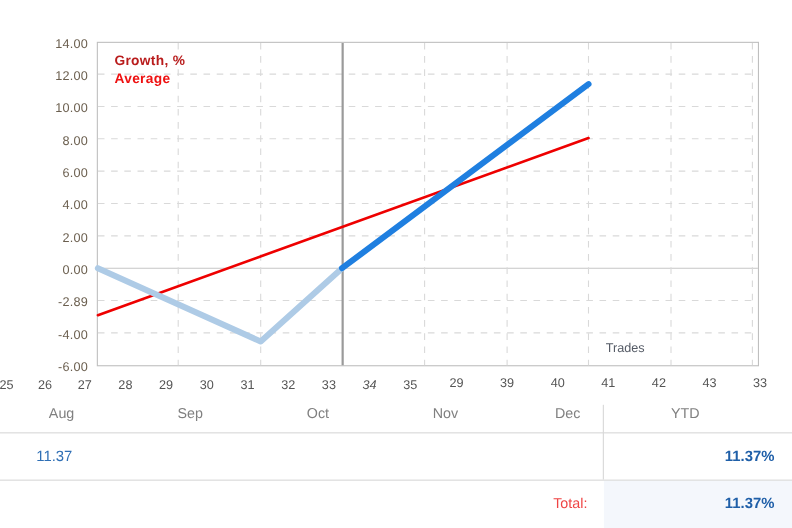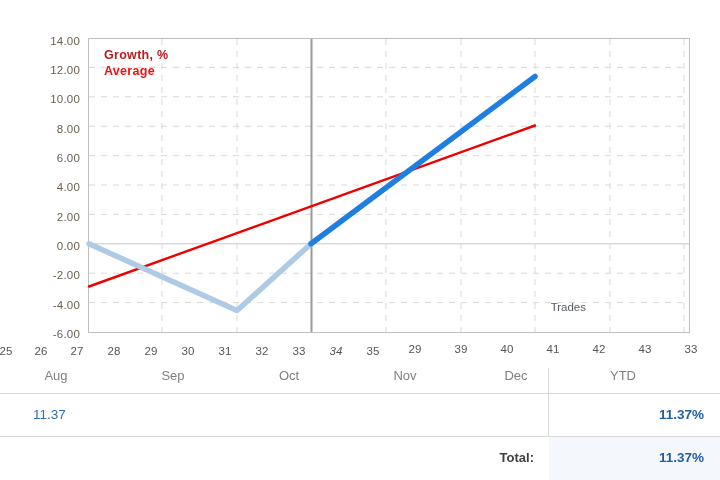--- a/index.html
+++ b/index.html
@@ -54,21 +54,21 @@
     letter-spacing: 0.3px;
     font-family: "Liberation Sans", sans-serif;
     white-space: nowrap;
   }
   #legend-growth { color: #b91c1c; left: 104px; top: 48px; }
   #legend-average { color: #ee1111; left: 104px; top: 64px; }
 
   #trades-label {
     position: absolute;
     right: 34px;
-    top: 301px;
+    top: 311px;
     font-size: 11.5px;
     color: #555b66;
     font-family: "Liberation Sans", sans-serif;
   }
 
   
   #callout-box {
     position: absolute;
     left: 437px;
     top: 185px;
@@ -155,22 +155,22 @@
   #ytd-row-value {
     right: 16px; top: 14px;
     font-weight: bold;
     color: #1f5fa8;
   }
   #total-label {
     position: absolute;
     right: 186px;
     top: 57px;
     font-size: 13px;
-    color: #404040;
-    font-weight: bold;
+    color: #ef4444;
+    font-weight: normal;
     font-family: "Liberation Sans", sans-serif;
   }
   #total-value {
     right: 16px; top: 57px;
     font-weight: bold;
     color: #1f5fa8;
   }
 </style>
 </head>
 <body>
@@ -214,21 +214,21 @@
   </svg>
 
   <div class="y-tick-label" style="left:18px; top:35px;">14.00</div>
   <div class="y-tick-label" style="left:18px; top:64px;">12.00</div>
   <div class="y-tick-label" style="left:18px; top:93px;">10.00</div>
   <div class="y-tick-label" style="left:18px; top:123px;">8.00</div>
   <div class="y-tick-label" style="left:18px; top:152px;">6.00</div>
   <div class="y-tick-label" style="left:18px; top:181px;">4.00</div>
   <div class="y-tick-label" style="left:18px; top:211px;">2.00</div>
   <div class="y-tick-label" style="left:18px; top:240px;">0.00</div>
-  <div class="y-tick-label" style="left:18px; top:269px;">-2.00</div>
+  <div class="y-tick-label" style="left:18px; top:269px;">-2.89</div>
   <div class="y-tick-label" style="left:18px; top:299px;">-4.00</div>
   <div class="y-tick-label" style="left:18px; top:328px;">-6.00</div>
 
   <div class="legend-entry" id="legend-growth">Growth, %</div>
   <div class="legend-entry" id="legend-average">Average</div>
 
   <div id="trades-label">Trades</div>
 
 
   <div class="x-tick-label" style="left:-9px;  top:345px;">25</div>

